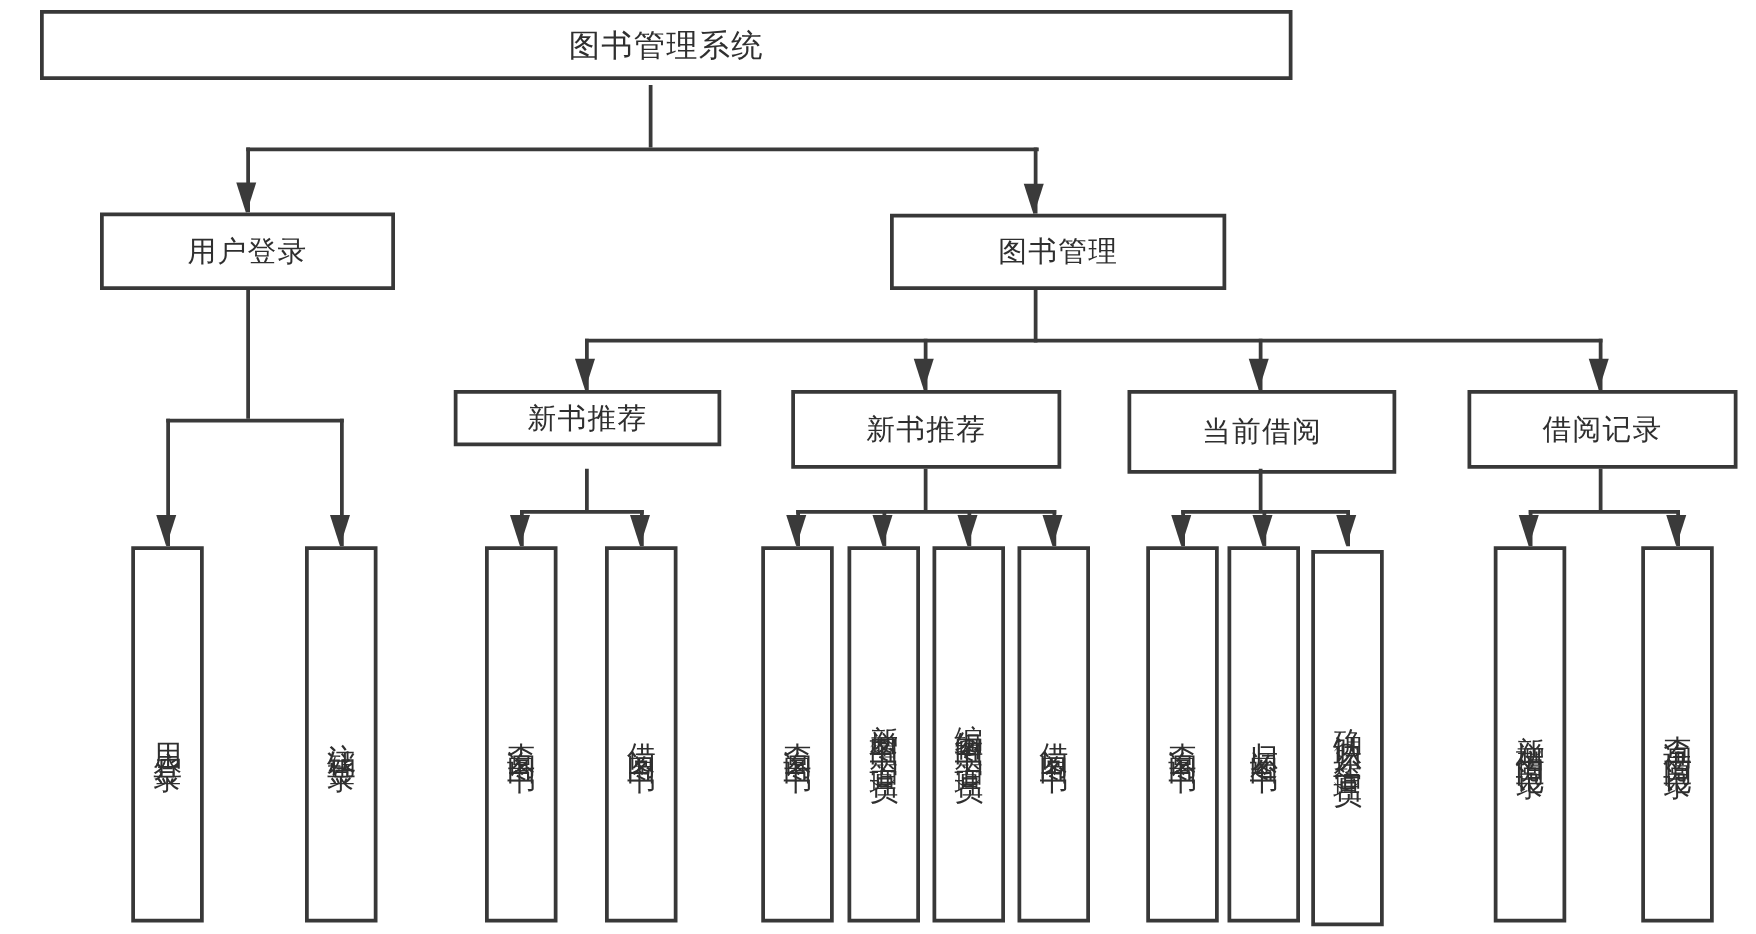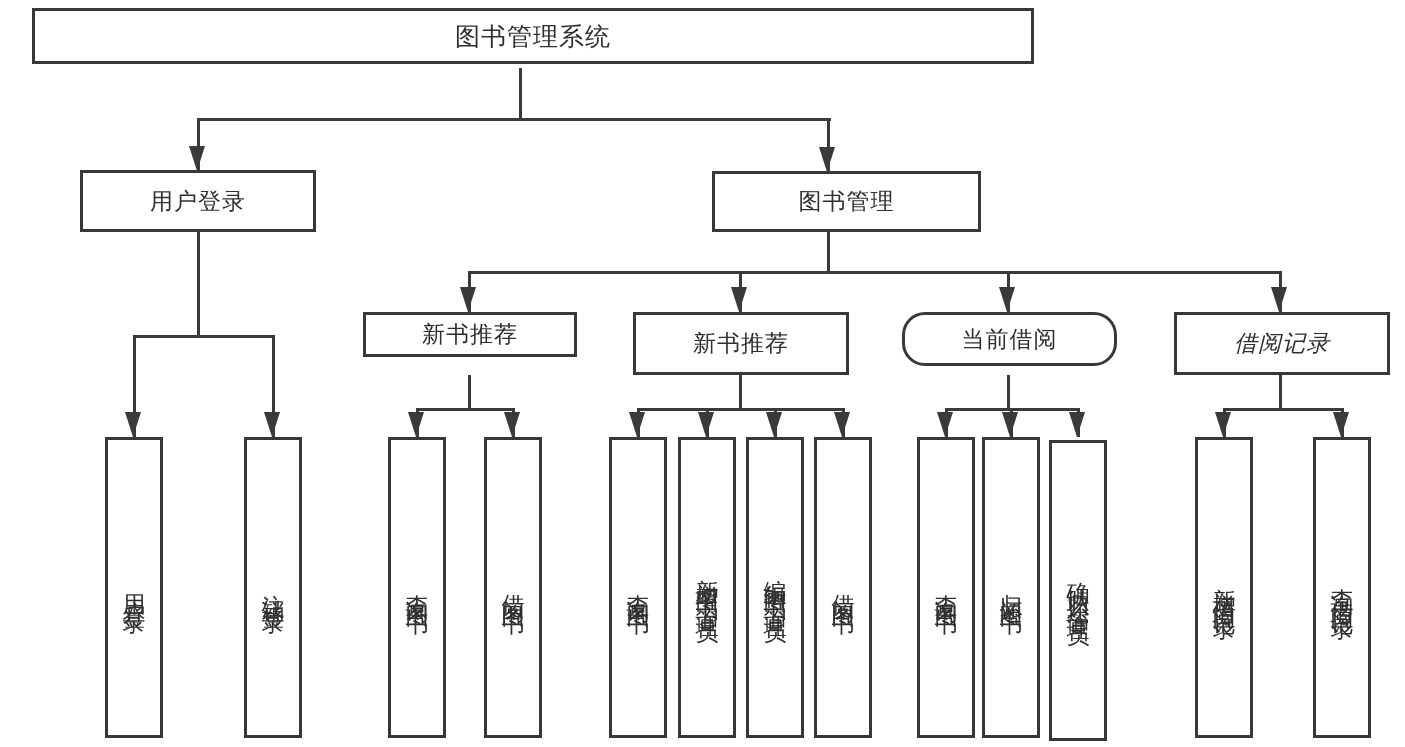--- a/index.html
+++ b/index.html
@@ -81,22 +81,22 @@
   <div class="arr" style="left:460px;  top:287px;"></div>
   <div class="vline" style="left:739px;  top:271px; height:41px;"></div>
   <div class="arr" style="left:731px;  top:287px;"></div>
   <div class="vline" style="left:1007px; top:271px; height:41px;"></div>
   <div class="arr" style="left:999px;  top:287px;"></div>
   <div class="vline" style="left:1279px; top:271px; height:41px;"></div>
   <div class="arr" style="left:1271px; top:287px;"></div>
 
   <div class="box h-box" style="left:363px;  top:312px; width:214px; height:45px;">新书推荐</div>
   <div class="box h-box" style="left:633px;  top:312px; width:216px; height:63px;">新书推荐</div>
-  <div class="box h-box" style="left:902px;  top:312px; width:215px; height:54px;border-radius:23px;">当前借阅</div>
-  <div class="box h-box" style="left:1174px; top:312px; width:216px; height:63px;font-style:italic;">借阅记录</div>
+  <div class="box h-box" style="left:902px;  top:312px; width:215px; height:67px;">当前借阅</div>
+  <div class="box h-box" style="left:1174px; top:312px; width:216px; height:63px;">借阅记录</div>
 
   <div class="vline" style="left:468px; top:375px; height:33px;"></div>
   <div class="hline" style="left:416px; top:408px; width:99px;"></div>
   <div class="vline" style="left:416px; top:408px; height:29px;"></div>
   <div class="arr" style="left:408px; top:412px;"></div>
   <div class="vline" style="left:512px; top:408px; height:29px;"></div>
   <div class="arr" style="left:504px; top:412px;"></div>
 
   <div class="vline" style="left:739px; top:375px; height:33px;"></div>
   <div class="hline" style="left:637px; top:408px; width:208px;"></div>

